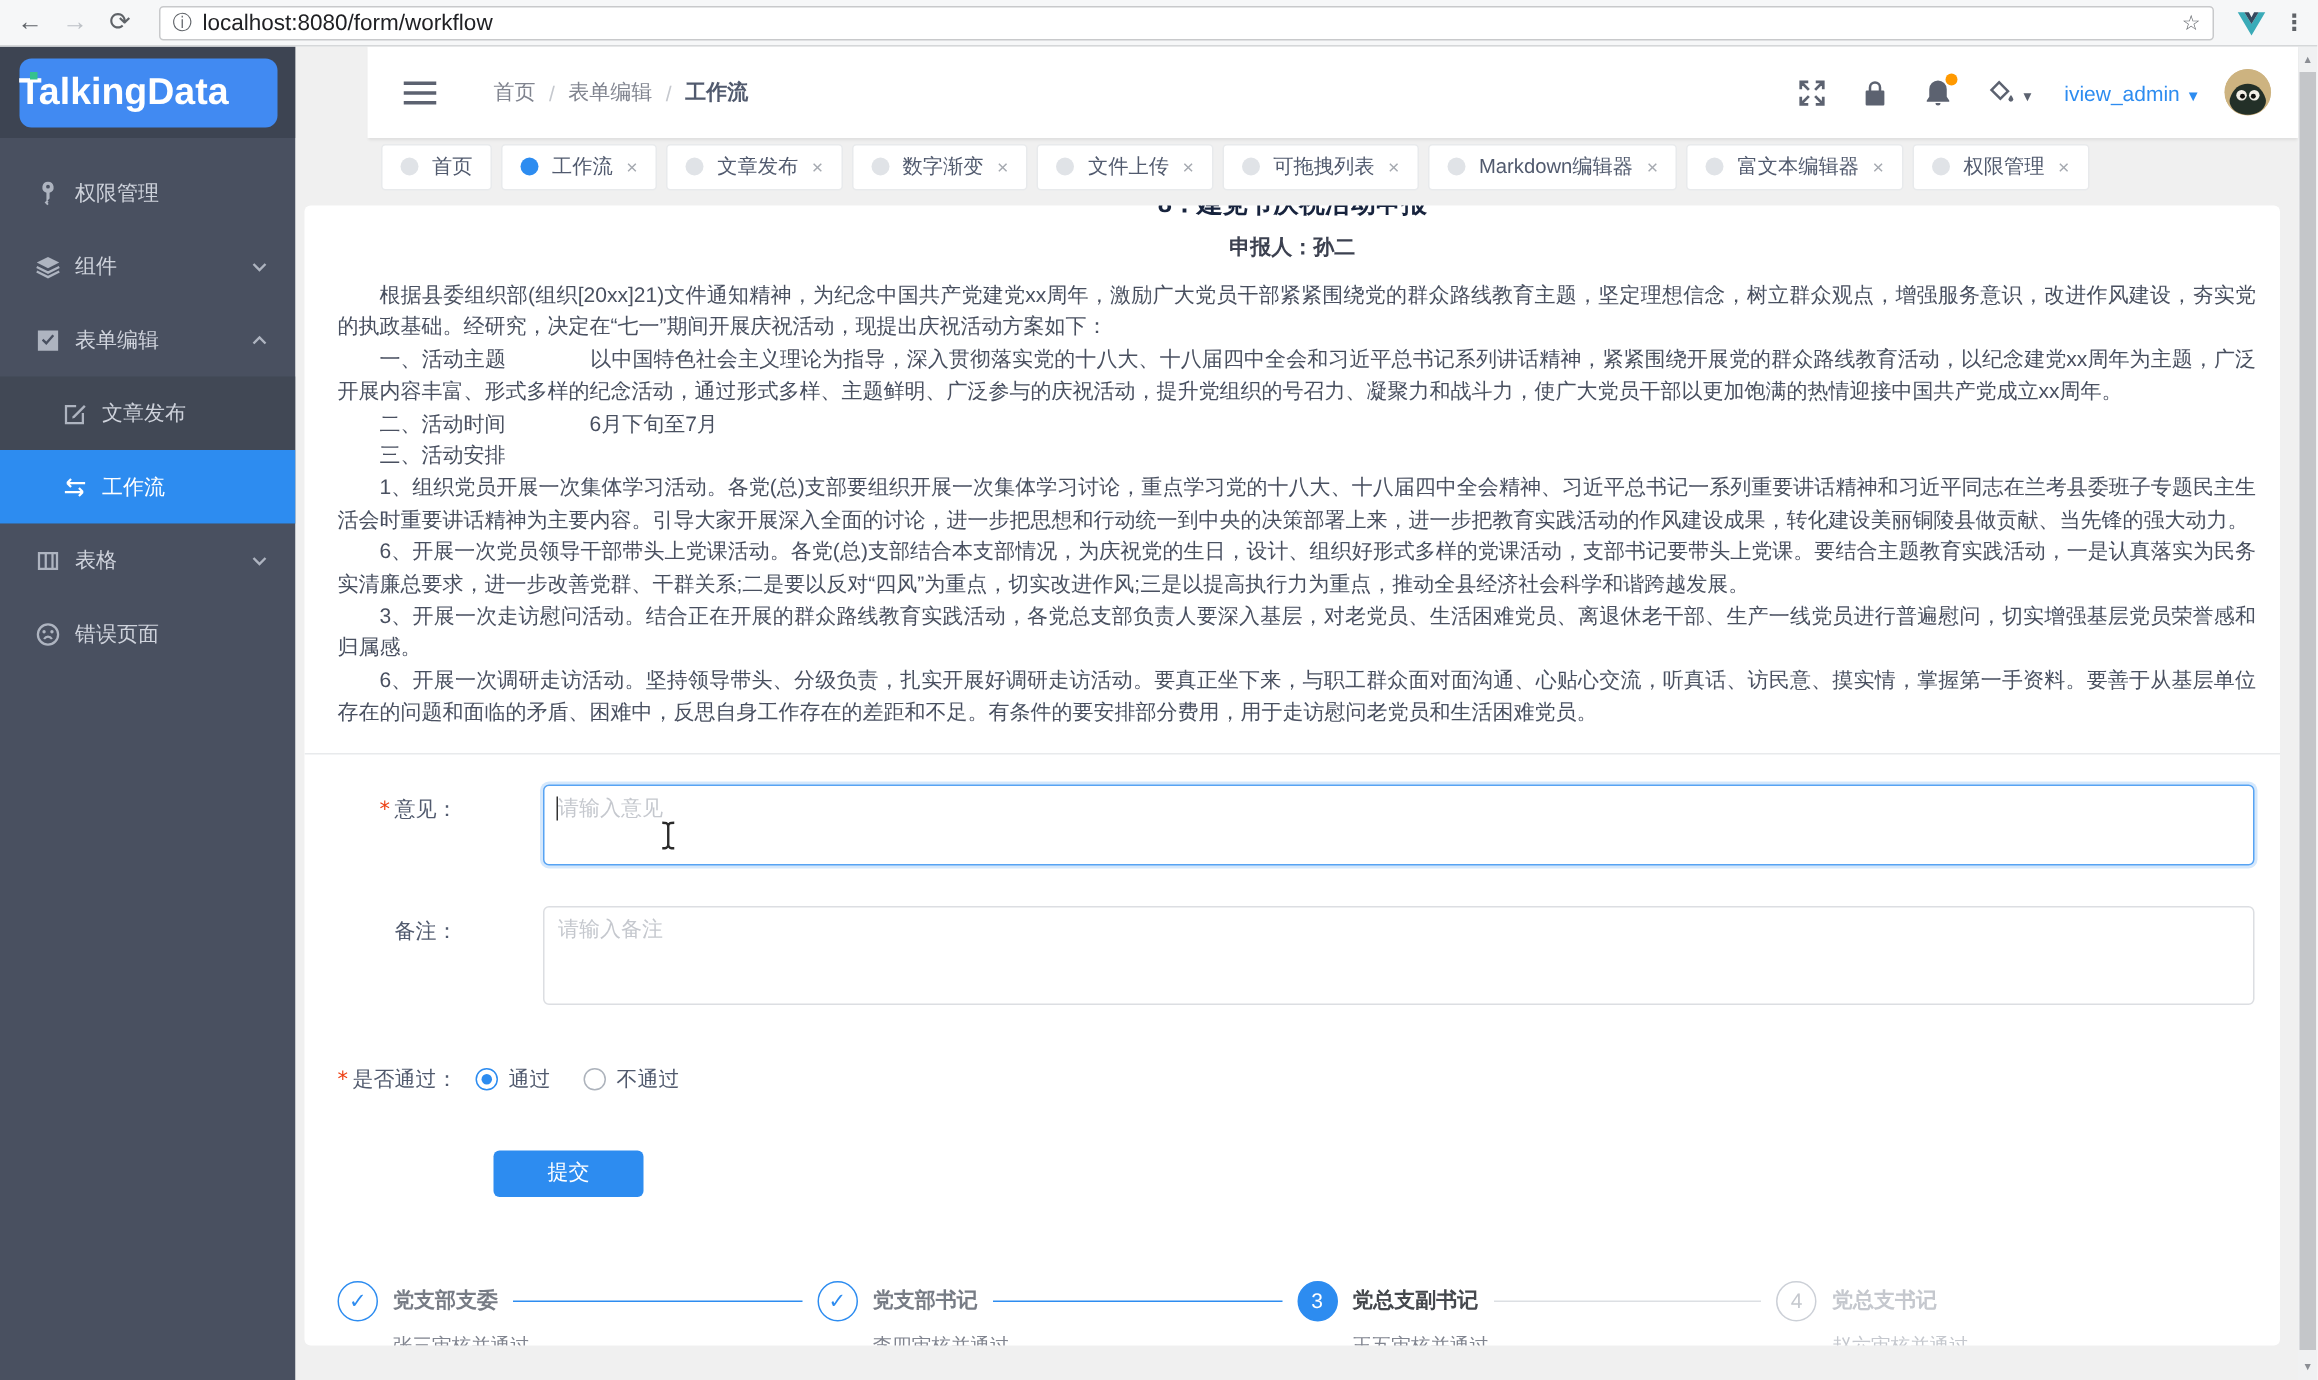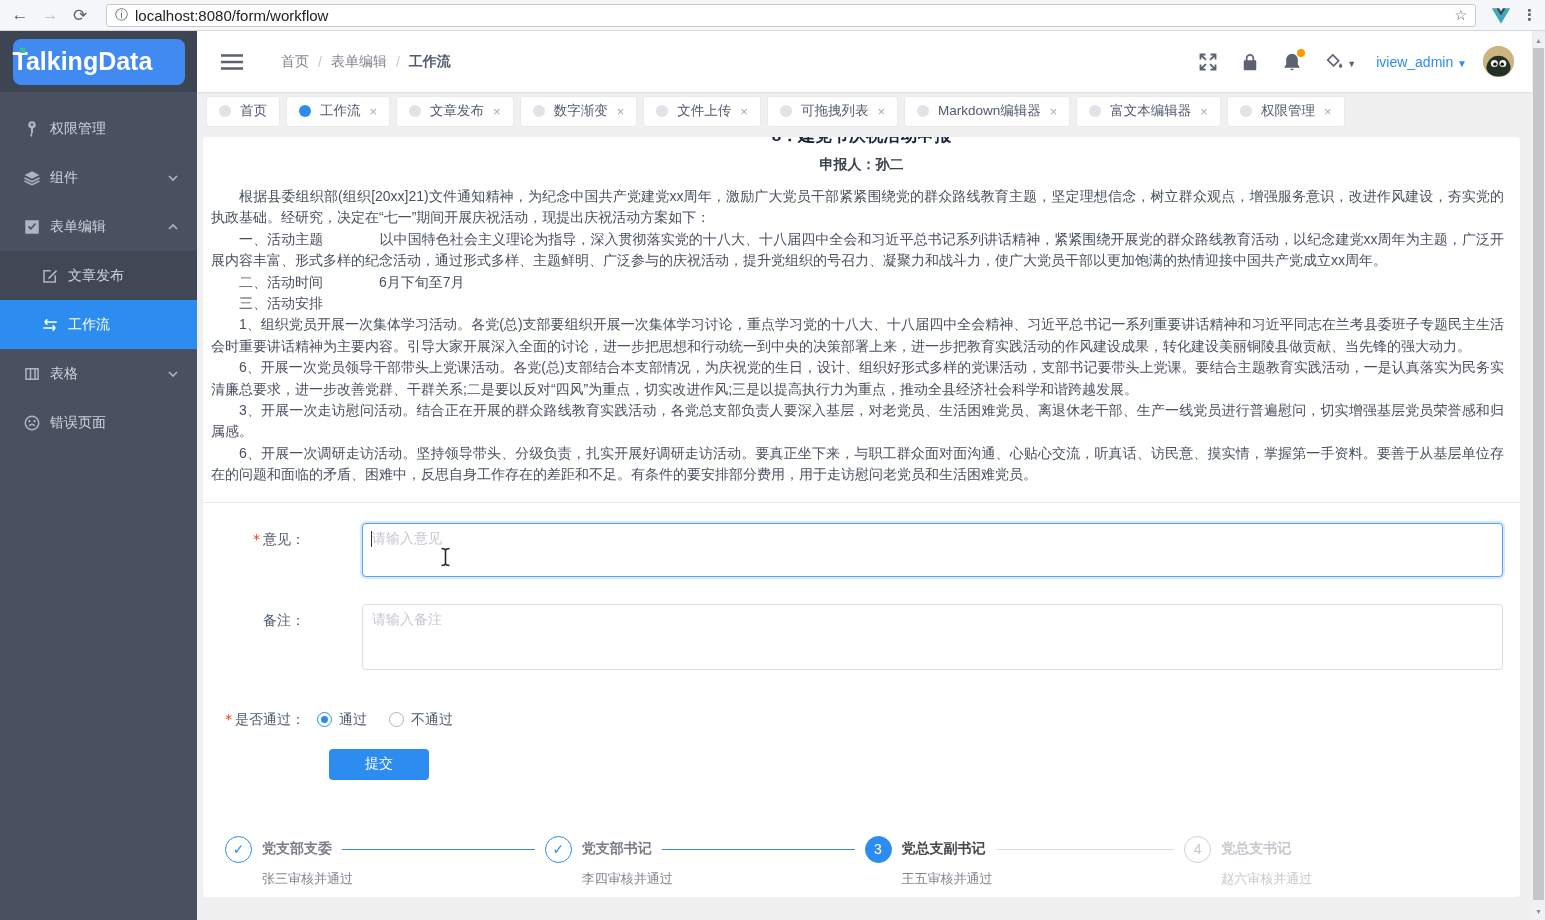--- a/index.html
+++ b/index.html
@@ -30,21 +30,21 @@
   .menu-item .mi-icon { width:18px; height:18px; margin-right:9px; flex:none; color:#aeb4c0; }
   .menu-item .mi-label { flex:1; }
   .menu-item .chev { width:12px; height:12px; color:#aeb4c0; }
   .submenu { background:#414855; }
   .submenu .menu-item { padding-left:41px; }
   .menu-item.active { background:#2d8cf0; color:#fff; }
   .menu-item.active .mi-icon { color:#fff; }
   svg.ic { width:100%; height:100%; display:block; }
 
   
-  .main { position:absolute; left:197px; top:0; right:13px; bottom:0; background:#f0f0f0; }
+  .main { position:absolute; left:197px; top:0; right:13px; bottom:0; background:#f0f0f0;padding-left:48px; }
   .hdr { height:61px; background:#fff; box-shadow:0 1px 2px rgba(0,0,0,.08); display:flex; align-items:center; padding:0 18px 0 24px; position:relative; z-index:5; }
   .hdr .burger { width:22px; height:16px; color:#5c6270; cursor:pointer; margin-right:38px; }
   .crumb { display:flex; align-items:center; font-size:14px; }
   .crumb .c-item { color:#80848f; cursor:pointer; }
   .crumb .c-sep { color:#c5c8ce; margin:0 9px; }
   .crumb .c-last { color:#515a6e; font-weight:bold; }
   .hdr-right { margin-left:auto; display:flex; align-items:center; }
   .hdr-ic { width:20px; height:20px; color:#5c6270; margin-left:22px; cursor:pointer; position:relative; }
   .hdr-ic .badge { position:absolute; top:-3px; right:-3px; width:8px; height:8px; border-radius:50%; background:#ff9900; }
   .hdr-ic .mini-caret { position:absolute; right:-12px; top:7px; font-size:9px; color:#5c6270; }
@@ -56,21 +56,21 @@
   .tabstrip { height:38px; display:flex; align-items:center; padding:0 0 0 9px; }
   .tag-tab { height:31px; background:#fff; border:1px solid #e8eaec; border-radius:3px; display:inline-flex; align-items:center; padding:0 12px; margin-right:6px; font-size:13.5px; color:#515a6e; cursor:pointer; white-space:nowrap; }
   .tag-tab .dot { width:12px; height:12px; border-radius:50%; background:#e0e3e7; margin-right:9px; }
   .tag-tab.active .dot { background:#2d8cf0; }
   .tag-tab .x { margin-left:9px; color:#a5a9b0; font-size:13px; }
 
   
   .panel { position:absolute; left:6px; right:12px; top:106px; bottom:23px; background:#fff; border-radius:4px; overflow:hidden; }
   .doc-title { margin-top:-13px; text-align:center; font-size:17px; font-weight:bold; color:#17233d; }
   .doc-applicant { margin-top:9px; text-align:center; font-size:14px; font-weight:bold; color:#3c4150; }
-  .doc-body { margin:12px 16px 0 8px; color:#495060; font-size:14px; line-height:21.4px; text-align:justify; }
+  .doc-body { margin:12px 16px 0 22px; color:#495060; font-size:14px; line-height:21.4px; text-align:justify; }
   .doc-body p { text-indent:2em; }
   .divider { border:none; border-top:1px solid #e8eaec; margin:16px 0 0 0; }
 
   .form-row { display:flex; padding:0 17px 0 22px; }
   .form-row .f-label { width:92px; flex:none; text-align:right; padding-right:12px; color:#515a6e; line-height:32px; white-space:nowrap; }
   .req { color:#ed4014; margin-right:3px; font-family:"DejaVu Sans",sans-serif; }
   .f-field { flex:1; position:relative;margin-left:45px; }
   textarea.ta { width:100%; border:1px solid #dcdee2; border-radius:4px; padding:6px 9px; font-size:14px; color:#495060; font-family:"Liberation Sans","DejaVu Sans",sans-serif; resize:none; outline:none; background:#fff; }
   textarea.ta::placeholder { color:#c5c8ce; }
   .ta-opinion { height:54px; border-color:#57a3f3 !important; box-shadow:0 0 0 2px rgba(45,140,240,.2); }
@@ -78,21 +78,21 @@
   .caret-bar { position:absolute; left:9px; top:8px; width:1px; height:16px; background:#333; }
   .mouse-ibeam { position:absolute; left:78px; top:24px; width:11px; height:20px; color:#2b2b2b; }
 
   .row-pass { margin-top:38px; align-items:center; }
   .radio-group { display:flex; align-items:center; }
   .radio { display:flex; align-items:center; margin-right:22px; cursor:pointer; color:#515a6e; }
   .radio .r-circle { width:15px; height:15px; border-radius:50%; border:1px solid #adb3bc; background:#fff; margin-right:7px; position:relative; }
   .radio.checked .r-circle { border-color:#2d8cf0; }
   .radio.checked .r-circle::after { content:""; position:absolute; left:3px; top:3px; width:7px; height:7px; border-radius:50%; background:#2d8cf0; }
 
-  .row-btn { margin-top:20px; padding-left:126px; }
+  .row-btn { margin-top:38px; padding-left:126px; }
   .btn-primary { width:100px; height:31px; background:#2d8cf0; color:#fff; border:none; border-radius:4px; font-size:14px; cursor:pointer; font-family:inherit; }
 
   
   .steps { display:flex; margin-top:56px; padding:0 16px 0 22px; }
   .step { flex:1; min-width:0; }
   .step-head { display:flex; align-items:center; }
   .s-circle { width:27px; height:27px; border-radius:50%; flex:none; display:flex; align-items:center; justify-content:center; font-size:14px; }
   .step.finish .s-circle { border:1px solid #2d8cf0; color:#2d8cf0; }
   .step.process .s-circle { background:#2d8cf0; color:#fff; border:1px solid #2d8cf0; }
   .step.wait .s-circle { border:1px solid #ccd0d7; color:#c5c8ce; }

